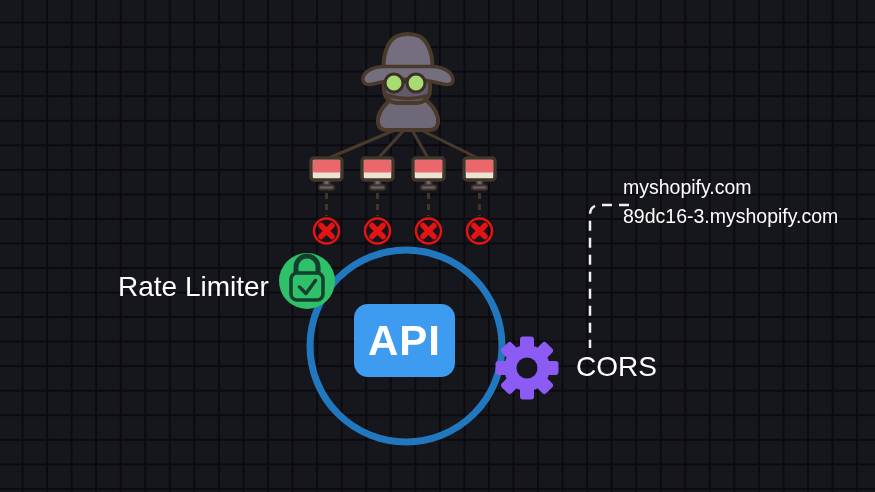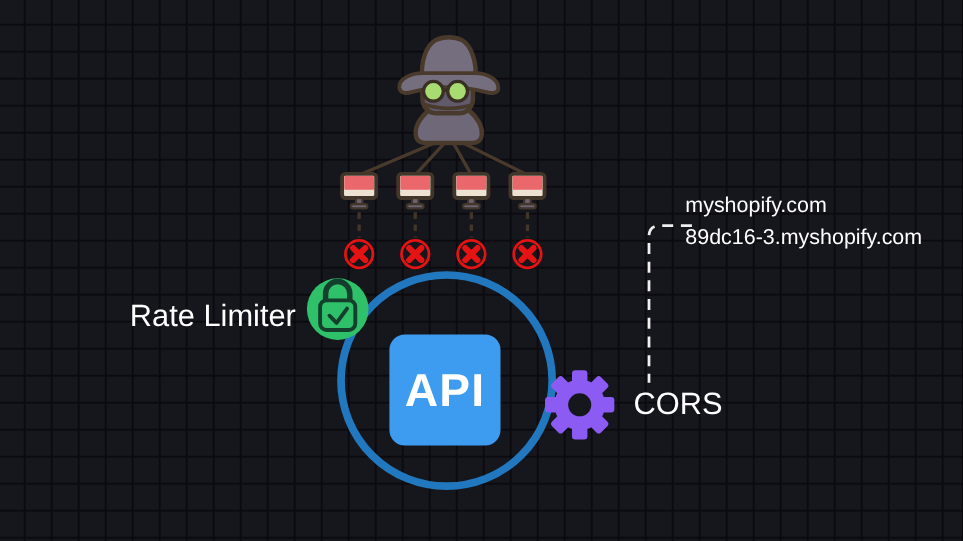--- a/index.html
+++ b/index.html
@@ -12,21 +12,21 @@
     background-size:24.55px 24.55px;
     background-position:-3px -3px;
     font-family:"Liberation Sans", sans-serif;
   }
   svg.art { position:absolute; left:0; top:0; }
   .label { position:absolute; color:#ffffff; white-space:nowrap; }
   .rate-limiter-label { left:118px; top:271px; font-size:28px; }
   .cors-label { left:576px; top:351px; font-size:28px; }
   .domain-list { position:absolute; left:623px; top:163px; color:#ffffff; font-size:19.5px; line-height:28.6px;margin-top:10px; }
   .api-box {
-    position:absolute; left:354px; top:304px; width:101px; height:101px;
+    position:absolute; left:354px; top:304px; width:101px; height:73px;
     background:#3d9cf0; border-radius:14px;
     display:flex; align-items:center; justify-content:center;
     color:#ffffff; font-weight:bold; font-size:42px; letter-spacing:1px;
   }
 </style>
 </head>
 <body>
 
 <div class="canvas">
 

